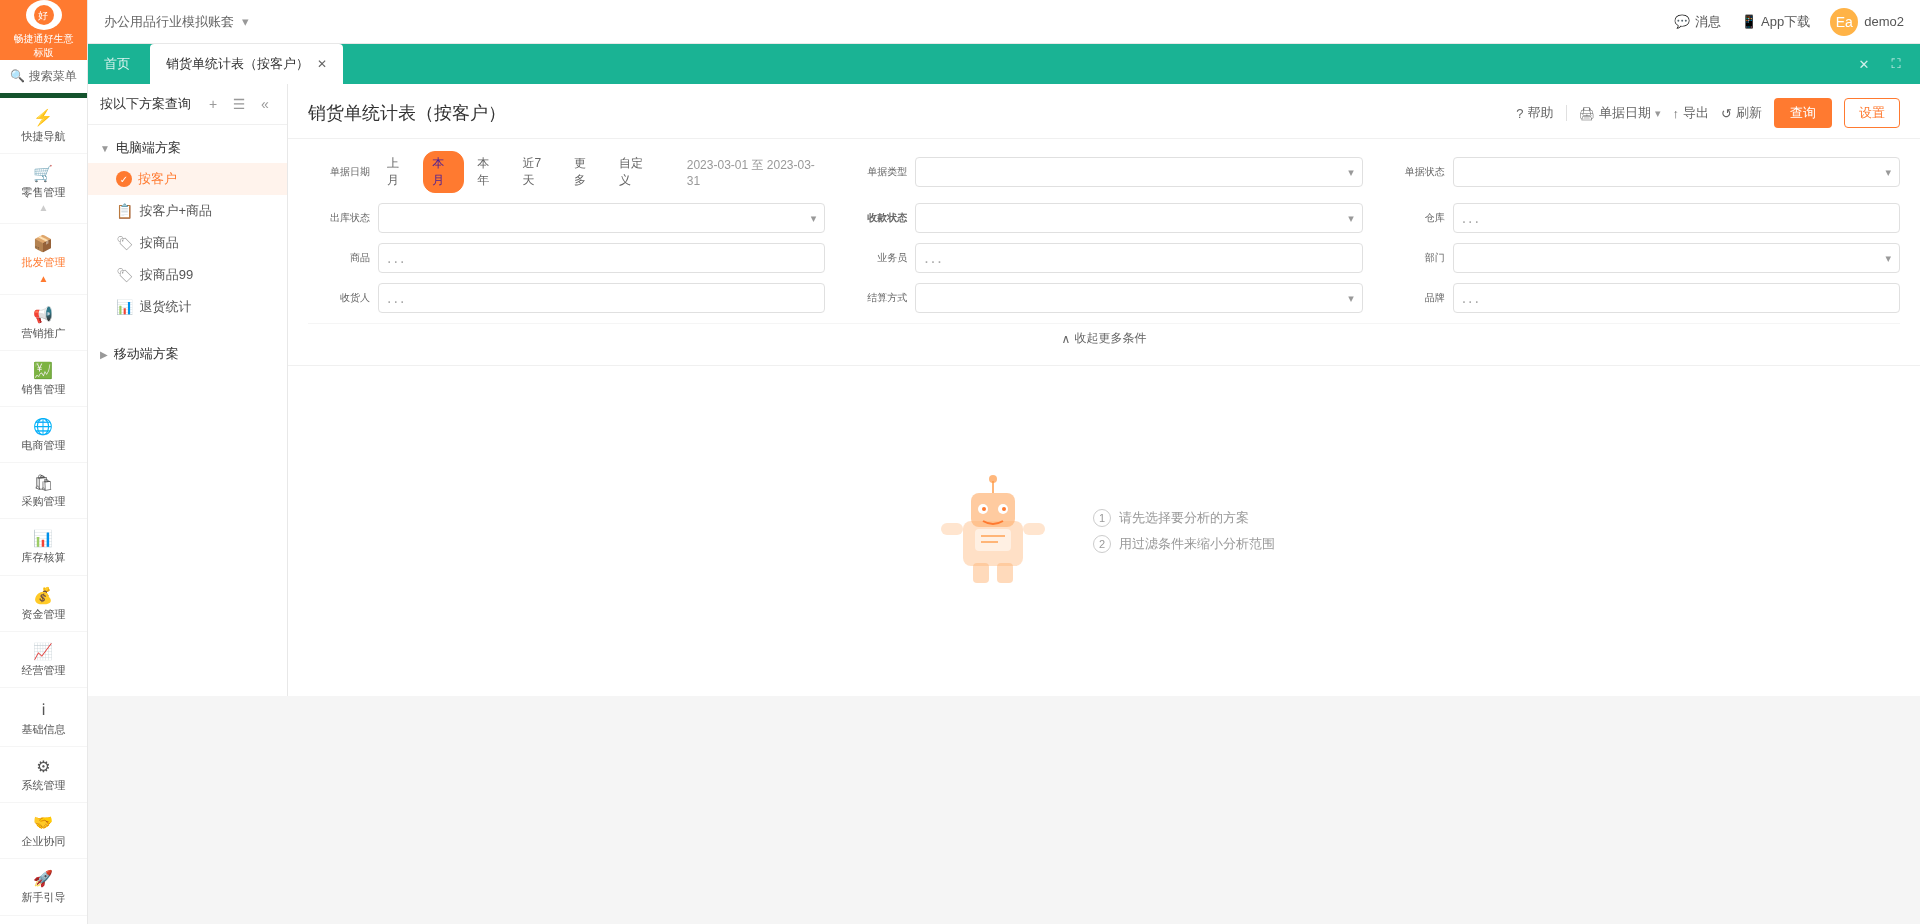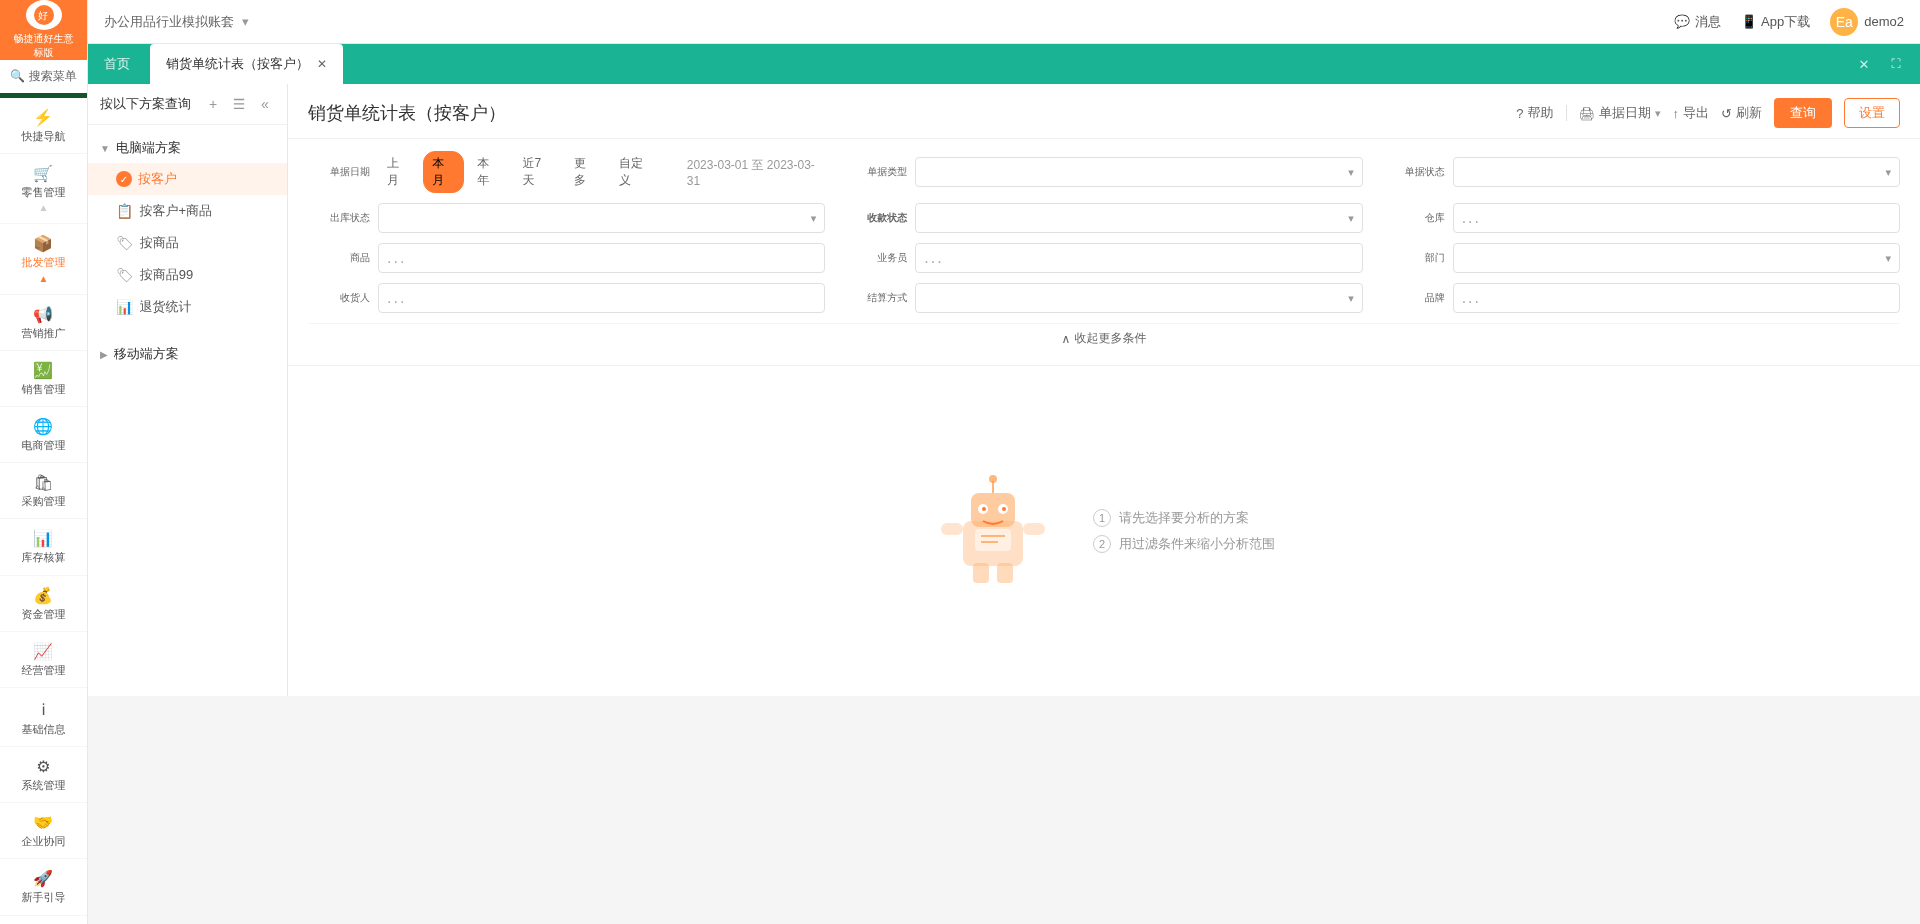--- a/index.html
+++ b/index.html
@@ -340,21 +340,21 @@
     .date-tab {
       padding: 3px 8px;
       border-radius: 12px;
       font-size: 12px;
       cursor: pointer;
       color: #666;
       border: 1px solid transparent;
     }
     .date-tab.active {
       background: #ff7a30;
-      color: #000000;
+      color: #4c1d95;
       border-color: #ff7a30;
       font-family: Liberation Mono, monospace;
     }
     .date-range-text {
       font-size: 12px;
       color: #999;
       margin-left: 16px;
     }
     .select-control {
       flex: 1;

